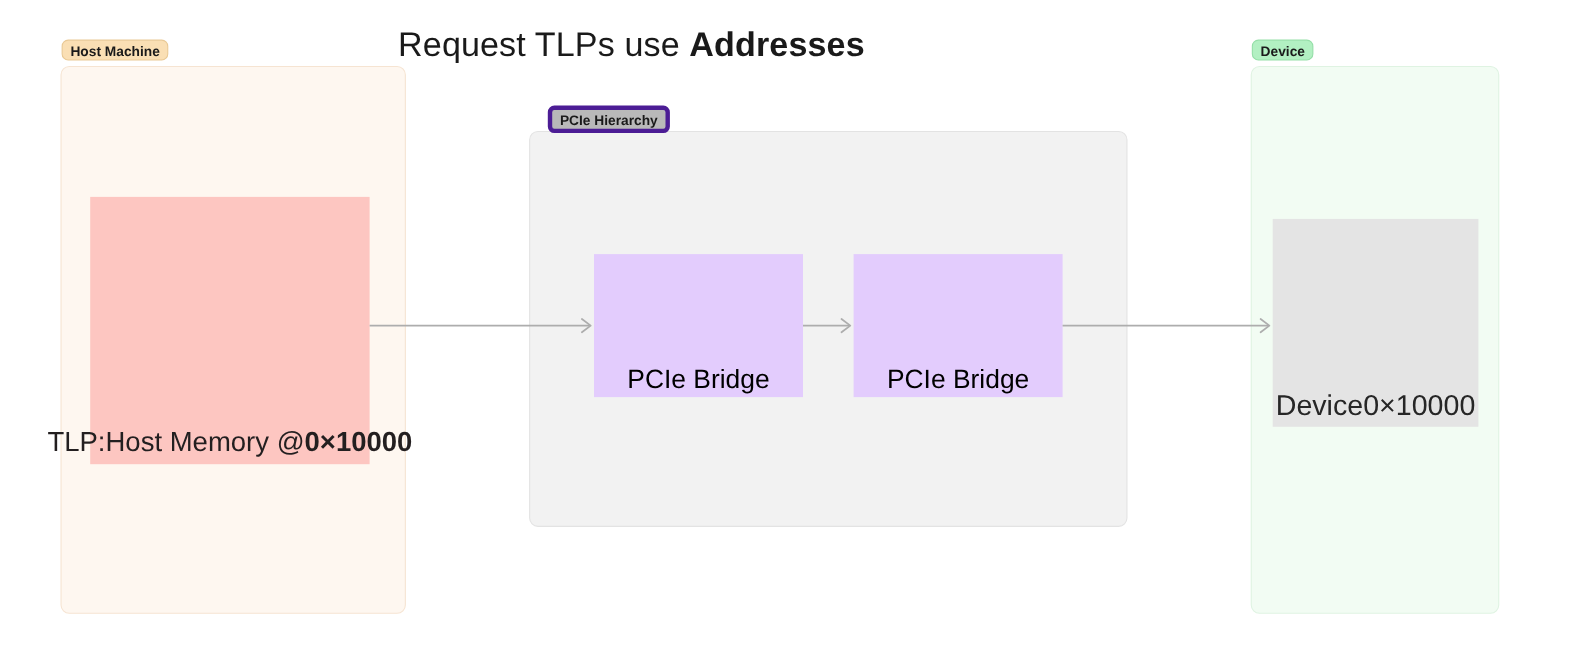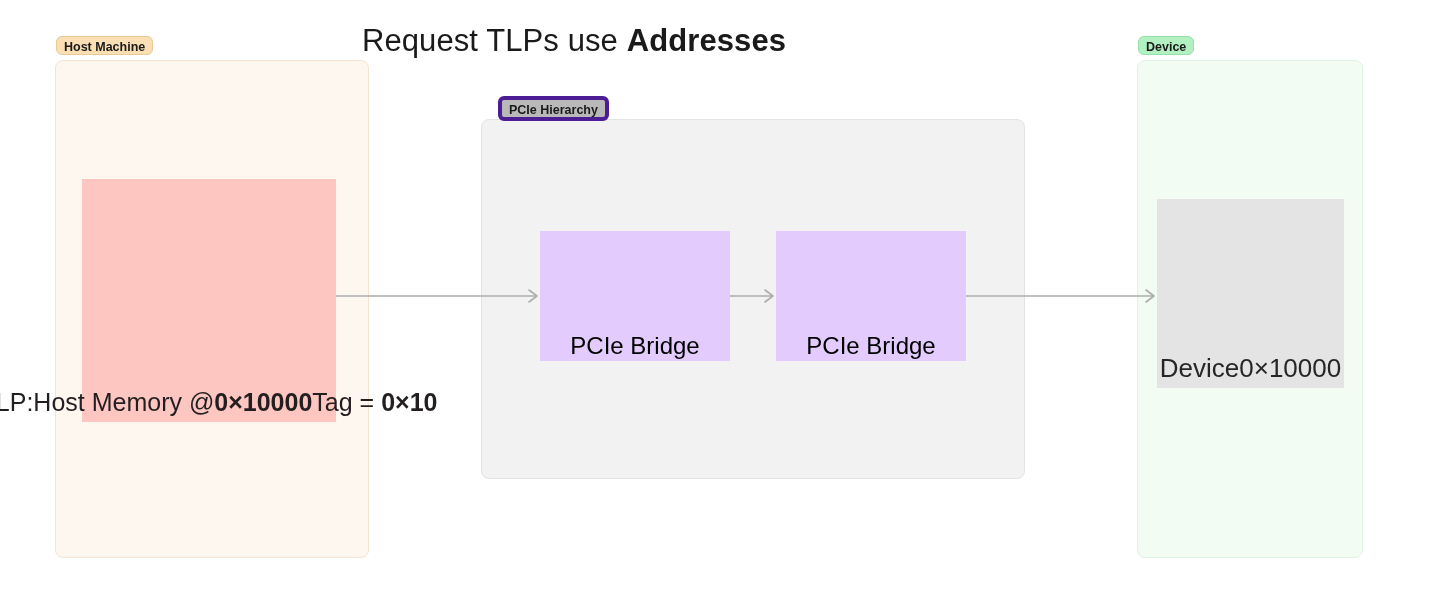--- a/index.html
+++ b/index.html
@@ -170,21 +170,20 @@
   <span>Request TLPs use </span><span class="strong">Addresses</span>
 </div>
 
 <div class="group" id="host-group"></div>
 <div class="group-label" id="host-group-label">Host Machine</div>
 
 <div class="node" id="tlp-node">
   <div class="line">TLP:</div>
   <div class="line">Host Memory @</div>
   <div class="line bold">0×10000</div>
-  <div class="line"><span>Tag = </span><span class="bold">0×10</span></div>
 </div>
 
 <div class="group" id="pcie-group"></div>
 <div class="group-label" id="pcie-group-label">PCIe Hierarchy</div>
 
 <div class="node bridge-node" id="bridge-1">
   <span>PCIe Bridge</span>
 </div>
 
 <div class="node bridge-node" id="bridge-2">

